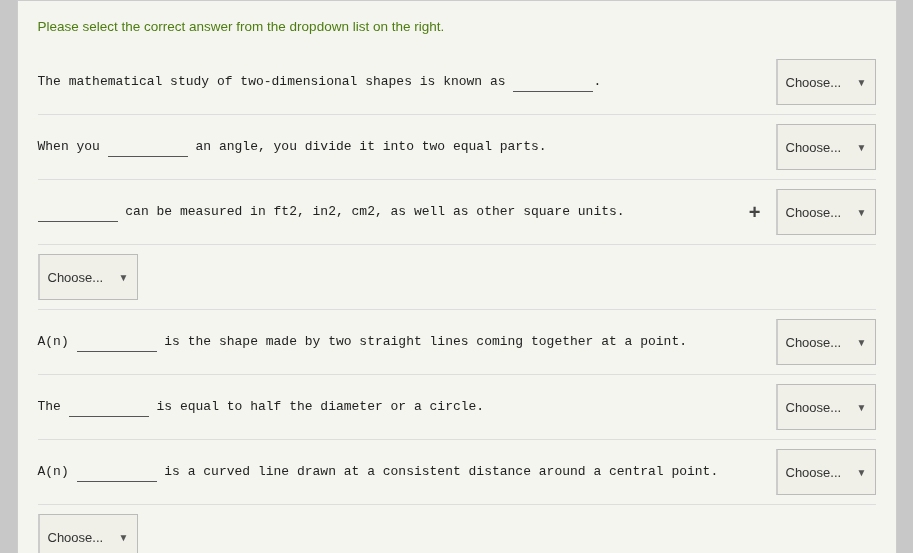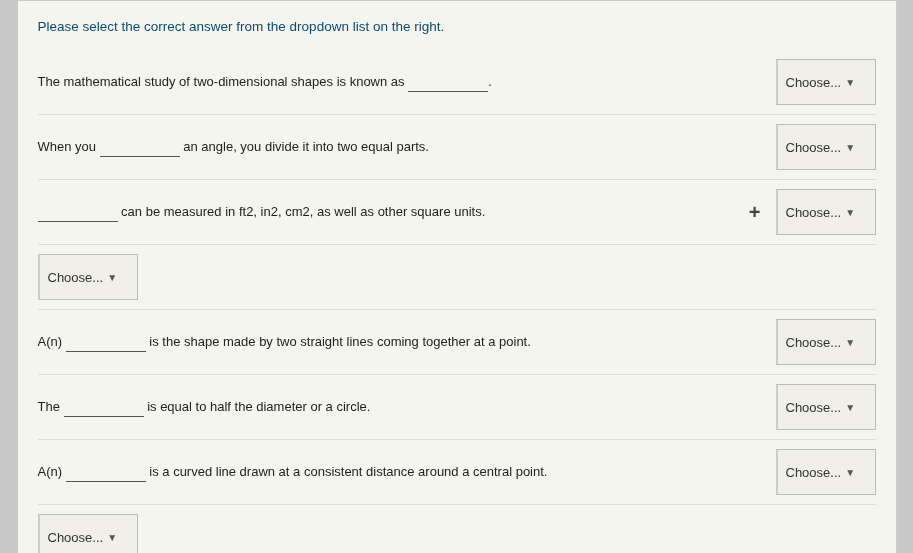--- a/index.html
+++ b/index.html
@@ -21,21 +21,21 @@
     .main-container {
       background-color: #f5f5f0;
       border: 1px solid #ccc;
       width: 880px;
       padding: 18px 20px 18px 20px;
       position: relative;
     }
 
     .instruction {
       font-size: 13.5px;
-      color: #0c4a6e;
+      color: #4d7c0f;
       margin-bottom: 16px;
     }
 
     .question-row {
       display: flex;
       align-items: center;
       justify-content: space-between;
       border-bottom: 1px solid #ddd;
       padding: 9px 0;
       min-height: 46px;
@@ -44,20 +44,21 @@
     .question-row:last-child {
       border-bottom: none;
     }
 
     .question-text {
       font-size: 13px;
       color: #222;
       flex: 1;
       padding-right: 19px;
       line-height: 1.5;
+      font-family: Liberation Mono, monospace;
     }
 
     .blank {
       display: inline-block;
       border-bottom: 1px solid #555;
       min-width: 80px;
       height: 14px;
       vertical-align: bottom;
     }
 
@@ -68,20 +69,21 @@
       border: 1px solid #bbb;
       border-left: 2px solid #ccc;
       font-size: 13px;
       color: #333;
       text-align: left;
       padding: 0 8px;
       cursor: pointer;
       white-space: nowrap;
       display: flex;
       align-items: center;
+      justify-content: space-between;
       min-height: 46px;
       flex-shrink: 0;
     }
 
     .choose-btn .arrow {
       margin-left: 4px;
       font-size: 10px;
       color: #555;
     }
 

